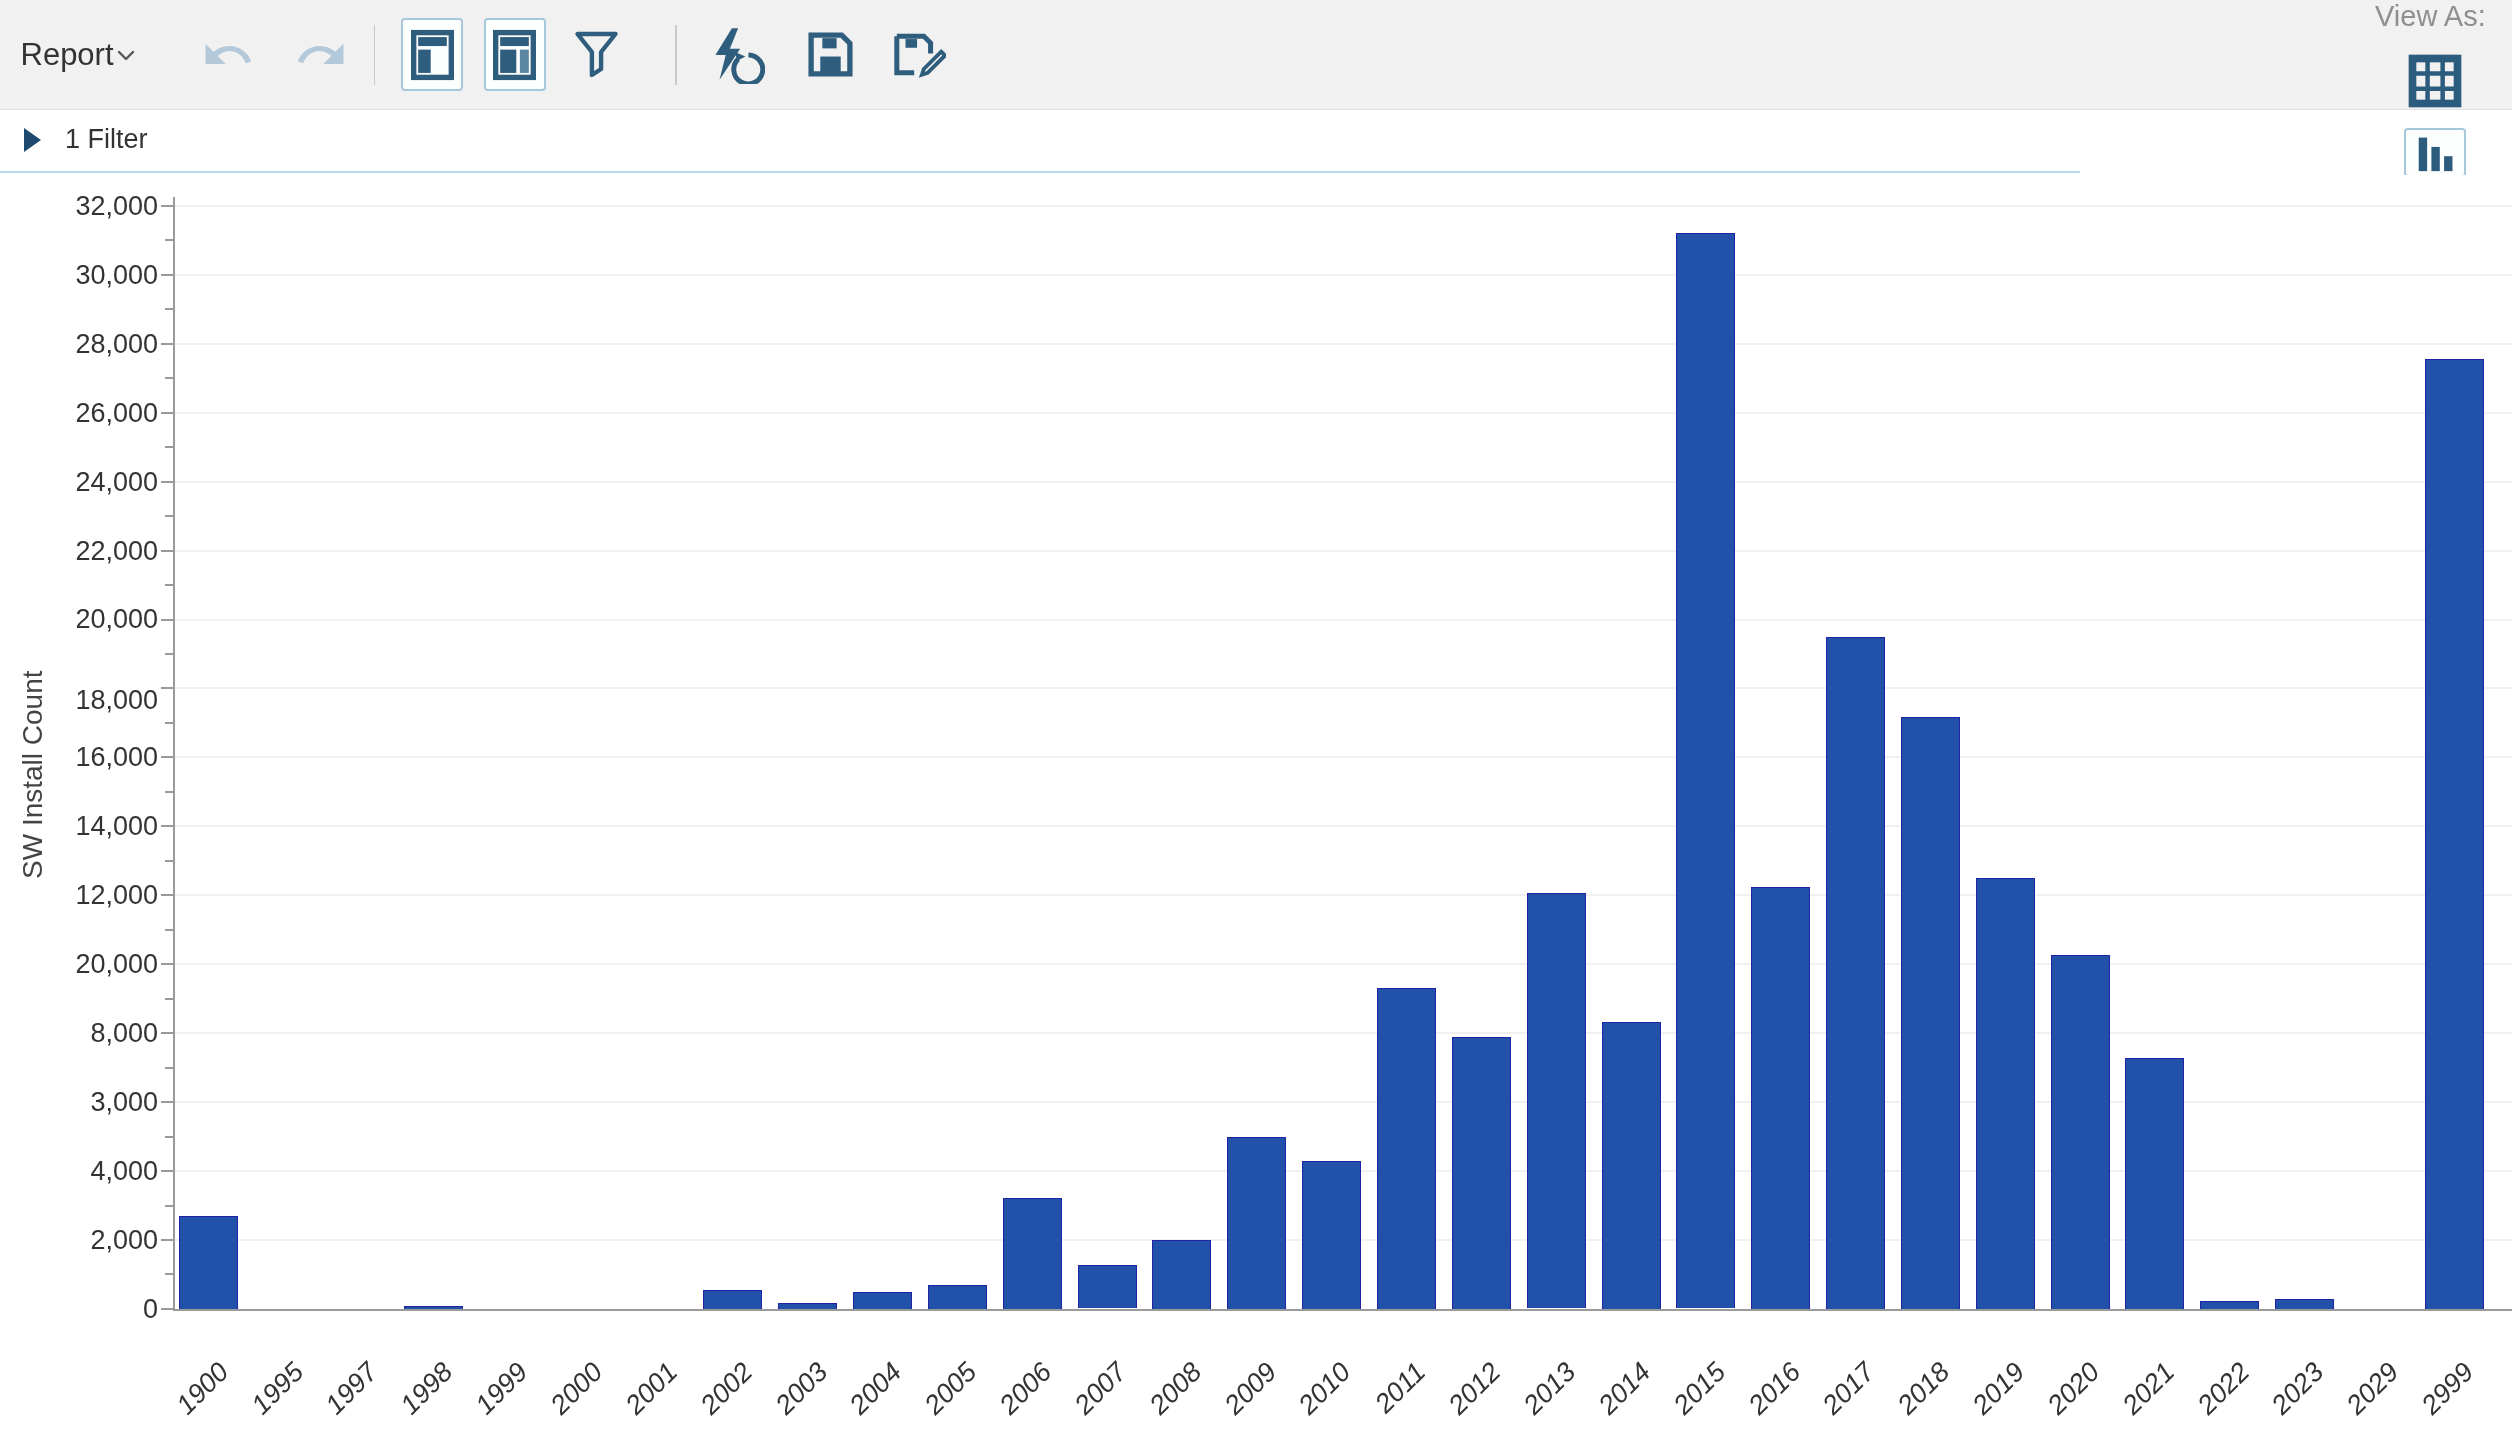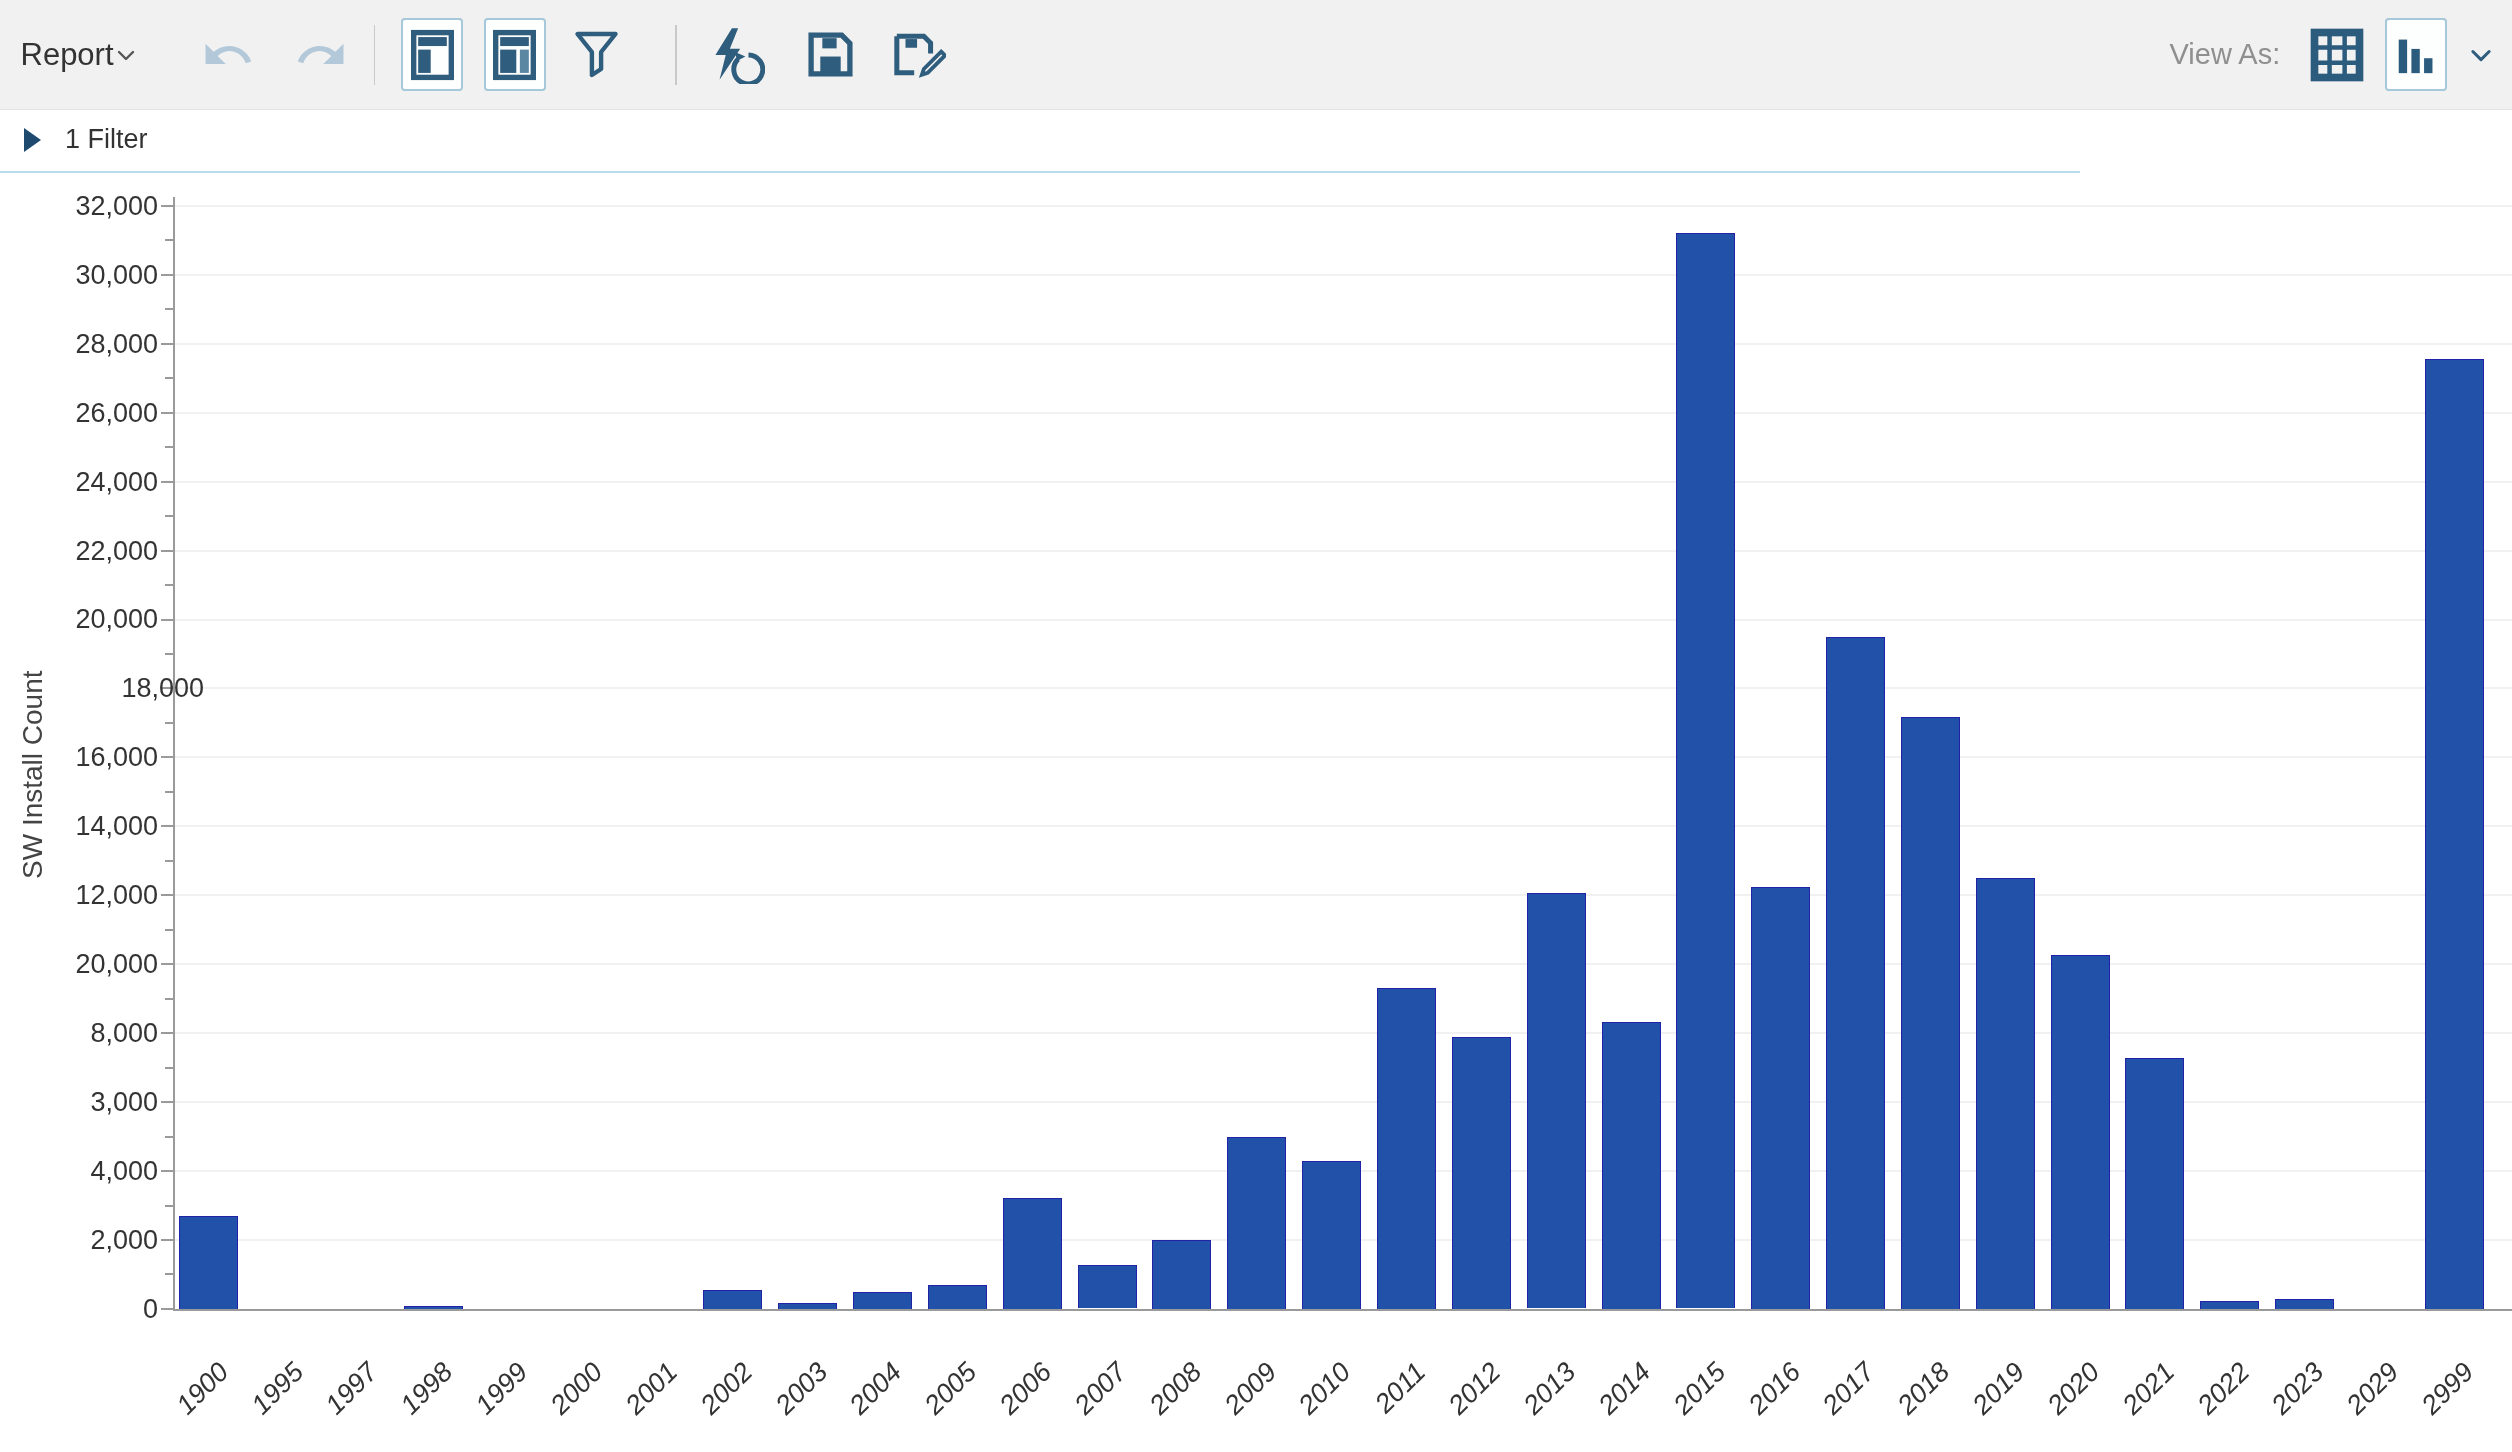--- a/index.html
+++ b/index.html
@@ -5,21 +5,21 @@
   * { margin:0; padding:0; box-sizing:border-box; }
   html,body { width:2512px; height:1452px; background:#ffffff; overflow:hidden;
               font-family:"Liberation Sans", sans-serif; }
 
   
   .toolbar { position:absolute; left:0; top:0; width:2512px; height:110px;
              background:#f1f1f1; border-bottom:0.9px solid #e3e3e3;
              display:flex; align-items:center; }
   .tb-left { display:flex; align-items:center; height:100%; }
   .tb-right { position:absolute; right:17px; top:0; height:100%;
-              display:flex; align-items:center; gap:20.5px; }
+              display:flex; align-items:center; gap:20.5px;flex-direction:column; }
   .report-btn { display:flex; align-items:center; margin-left:20.5px;
                 cursor:pointer; }
   .report-btn span.lbl { font-size:31px; color:#333; }
   .tb-icon { color:#2f5d7e; display:flex; align-items:center; justify-content:center; }
   .tb-icon svg { display:block; }
   .ghost { color:#b3c9da; }
   .undo { margin-left:63px; }
   .redo { margin-left:39px; }
   .vsep { width:1.9px; height:60px; background:#c9c9c9; margin:0 26px; }
   .boxed { width:62px; height:73px; background:#fdfefe; border:2.8px solid #a5c8da;
@@ -196,21 +196,21 @@
     <div class="ytick" style="left: 161px; top: 719px; width: 12px;"></div>
     <div class="ylab" style="left: 0px; top: 720px; width: 158px;">12,000</div>
     <div class="gridline" style="left: 173px; top: 650px; width: 2340px; background: rgb(241, 241, 241);"></div>
     <div class="ytick" style="left: 161px; top: 650px; width: 12px;"></div>
     <div class="ylab" style="left: 0px; top: 651px; width: 158px;">14,000</div>
     <div class="gridline" style="left: 173px; top: 581px; width: 2340px; background: rgb(241, 241, 241);"></div>
     <div class="ytick" style="left: 161px; top: 581px; width: 12px;"></div>
     <div class="ylab" style="left: 0px; top: 582px; width: 158px;">16,000</div>
     <div class="gridline" style="left: 173px; top: 512px; width: 2340px; background: rgb(241, 241, 241);"></div>
     <div class="ytick" style="left: 161px; top: 512px; width: 12px;"></div>
-    <div class="ylab" style="left: 0px; top: 513px; width: 158px; margin-left: 46px;">18,000</div>
+    <div class="ylab" style="left: 0px; top: 525px; width: 158px;">18,000</div>
     <div class="gridline" style="left: 173px; top: 444px; width: 2340px; background: rgb(241, 241, 241);"></div>
     <div class="ytick" style="left: 161px; top: 444px; width: 12px;"></div>
     <div class="ylab" style="left: 0px; top: 444px; width: 158px;">20,000</div>
     <div class="gridline" style="left: 173px; top: 375px; width: 2340px; background: rgb(241, 241, 241);"></div>
     <div class="ytick" style="left: 161px; top: 375px; width: 12px;"></div>
     <div class="ylab" style="left: 0px; top: 376px; width: 158px;">22,000</div>
     <div class="gridline" style="left: 173px; top: 306px; width: 2340px; background: rgb(241, 241, 241);"></div>
     <div class="ytick" style="left: 161px; top: 306px; width: 12px;"></div>
     <div class="ylab" style="left: 0px; top: 307px; width: 158px;">24,000</div>
     <div class="gridline" style="left: 173px; top: 237px; width: 2340px; background: rgb(241, 241, 241);"></div>

